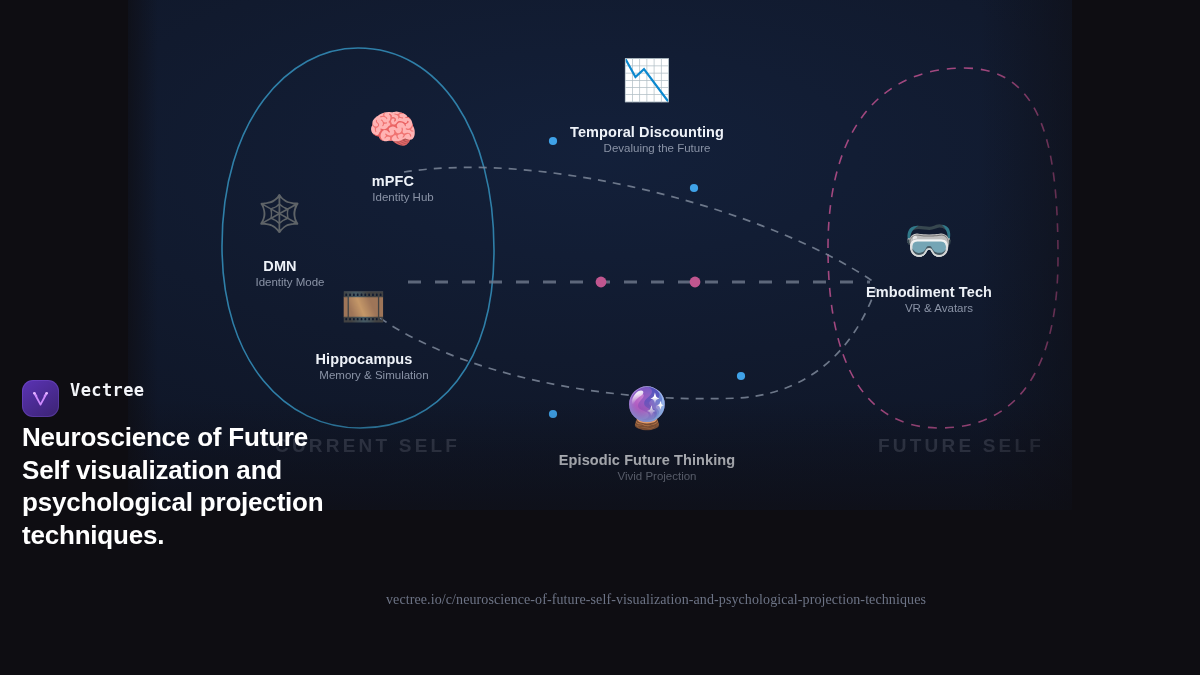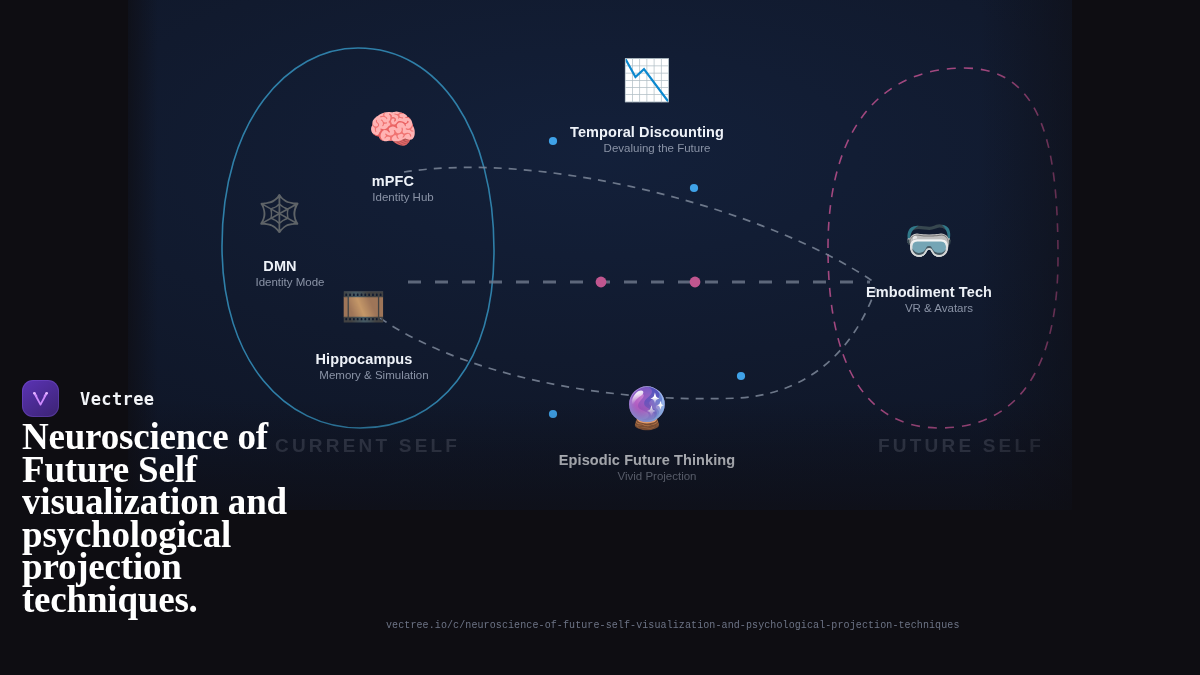--- a/index.html
+++ b/index.html
@@ -56,41 +56,41 @@
     margin-top:20px; font-size:14.5px; font-weight:700; color:#eef2f8;
     letter-spacing:.1px; white-space:nowrap;
   }
   .node .sub {
     margin-top:2px; font-size:11.5px; font-weight:400; color:#8a93a6;
     white-space:nowrap;
     padding-left:20px;
   }
 
   
-  .brand { position:absolute; left:22px; top:380px; display:flex; align-items:center; gap:21px; }
+  .brand { position:absolute; left:22px; top:380px; display:flex; align-items:flex-start; gap:11px; }
   .brand-mark {
     width:37px; height:37px; border-radius:11px;
     background:linear-gradient(145deg,#5b33b5 0%,#3b2372 100%);
     display:flex; align-items:center; justify-content:center;
     box-shadow:0 0 0 1px rgba(160,120,255,.22) inset;
   }
   .brand-name {
     font-family:"DejaVu Sans Mono","Liberation Mono", monospace;
     font-size:17px; font-weight:700; color:#f2f4f8; letter-spacing:.4px;
   }
   .headline {
     position:absolute; left:22px; top:421px; width:330px;
-    font-family:Liberation Serif, serif;
-    font-size:37px; line-height:32.5px; font-weight:700; color:#ffffff;
+    font-family:Liberation Sans, sans-serif;
+    font-size:26px; line-height:32.5px; font-weight:700; color:#ffffff;
     letter-spacing:-0.2px;
   }
   .footer-url {
-    position:absolute; left:386px; top:620px;
-    font-family:Liberation Mono, monospace;
-    font-size:10px; color:#6d7486; letter-spacing:.1px; white-space:nowrap;
+    position:absolute; left:386px; top:592px;
+    font-family:Liberation Serif, serif;
+    font-size:14px; color:#6d7486; letter-spacing:.1px; white-space:nowrap;
   }
 </style>
 </head>
 <body>
 
 <div id="root">
 
   <div class="stage">
 
     <svg class="net" viewBox="0 0 944 510">

